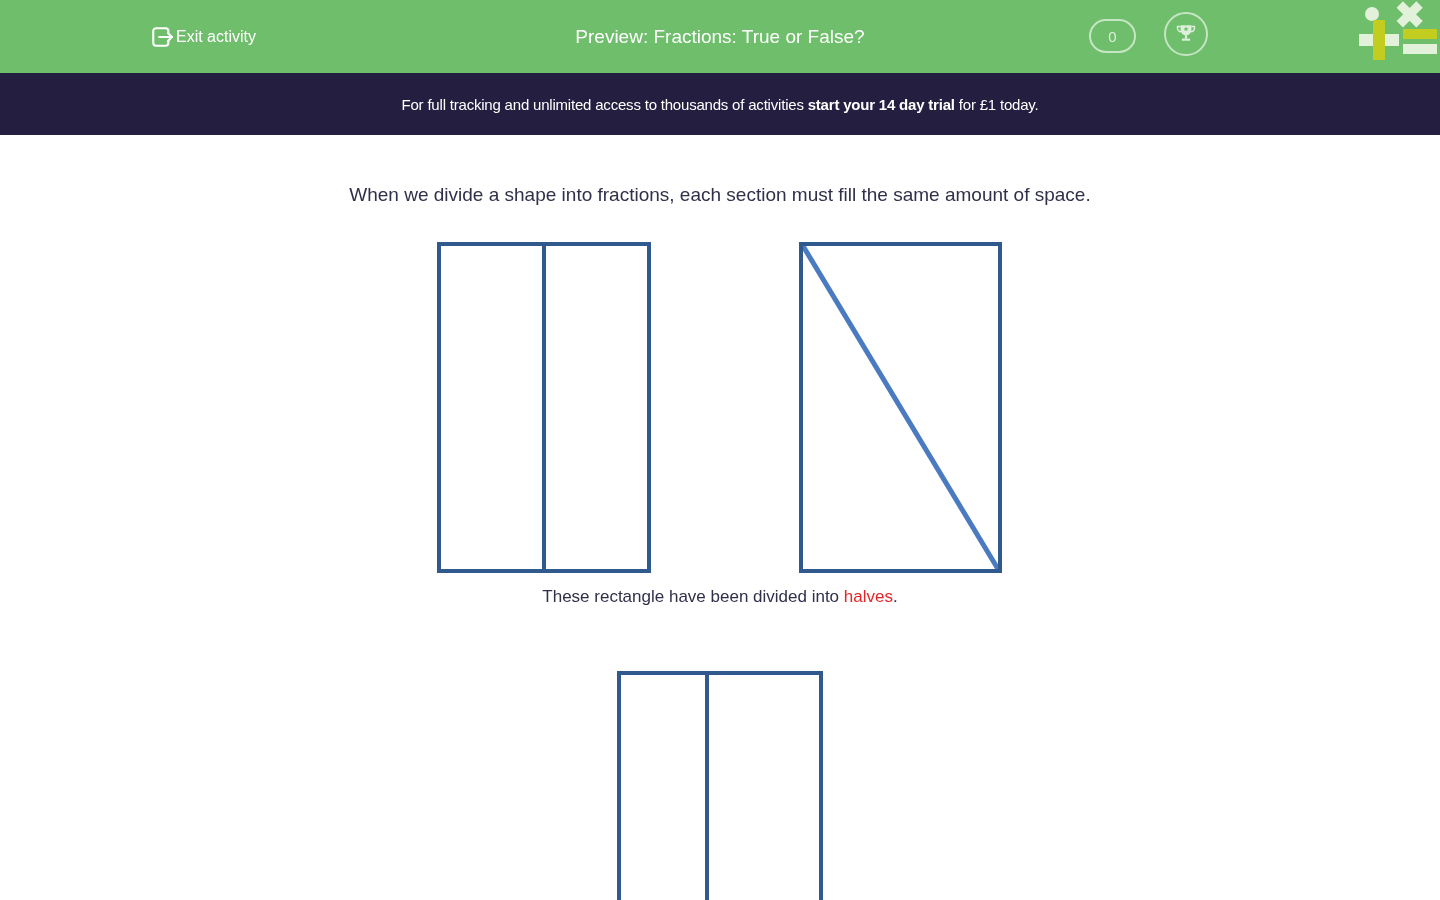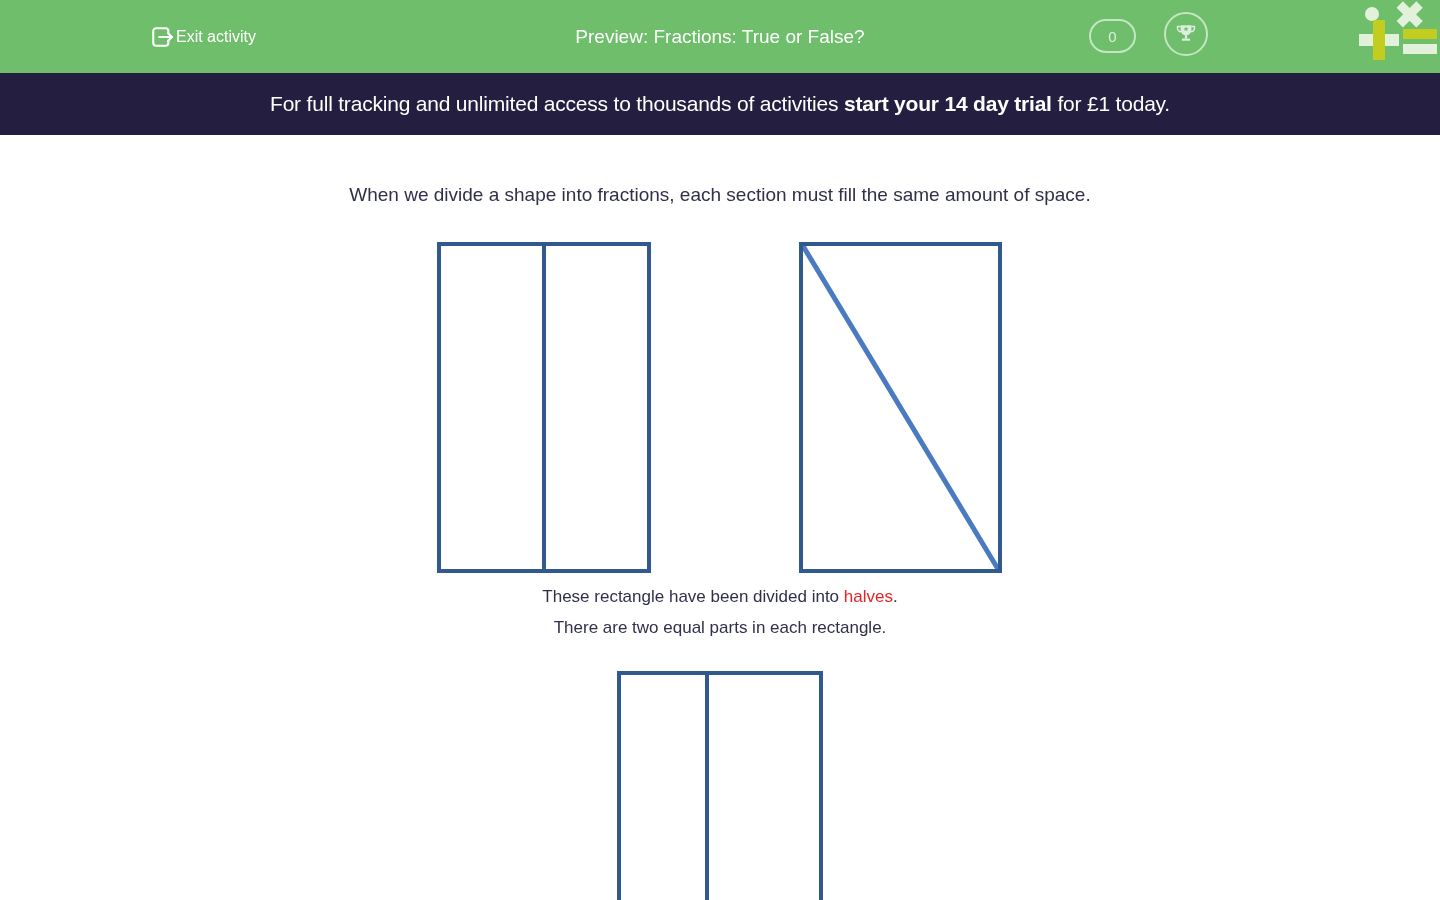--- a/index.html
+++ b/index.html
@@ -63,21 +63,21 @@
   }
 
   
   .trial-banner {
     position: absolute;
     top: 73px; left: 0;
     width: 1440px; height: 62px;
     background: #241e41;
     color: #ffffff;
     display: flex; align-items: center; justify-content: center;
-    font-size: 21px; letter-spacing: -0.2px;
+    font-size: 15px; letter-spacing: -0.2px;
   }
   .trial-banner b { font-weight: bold; cursor: pointer; }
 
   
   .intro-text {
     position: absolute;
     top: 184px; left: 0;
     width: 1440px;
     text-align: center;
     font-size: 19px;
@@ -181,20 +181,19 @@
   </div>
 
   <div class="shape-rect rect-halves-diagonal">
     <svg viewBox="0 0 100 100" preserveAspectRatio="none">
       <line x1="0" y1="0" x2="100" y2="100" stroke="#4a7abf" stroke-width="5" vector-effect="non-scaling-stroke"></line>
     </svg>
   </div>
 
   <div class="caption-block">
     <div><span>These rectangle have been divided into </span><span class="highlight">halves</span><span>.</span></div>
-    <div>There are two equal parts in each rectangle.</div>
   </div>
 
   <div class="shape-rect rect-bottom">
     <div class="v-divider-offset"></div>
   </div>
 
 </div>
 
 </body></html>

